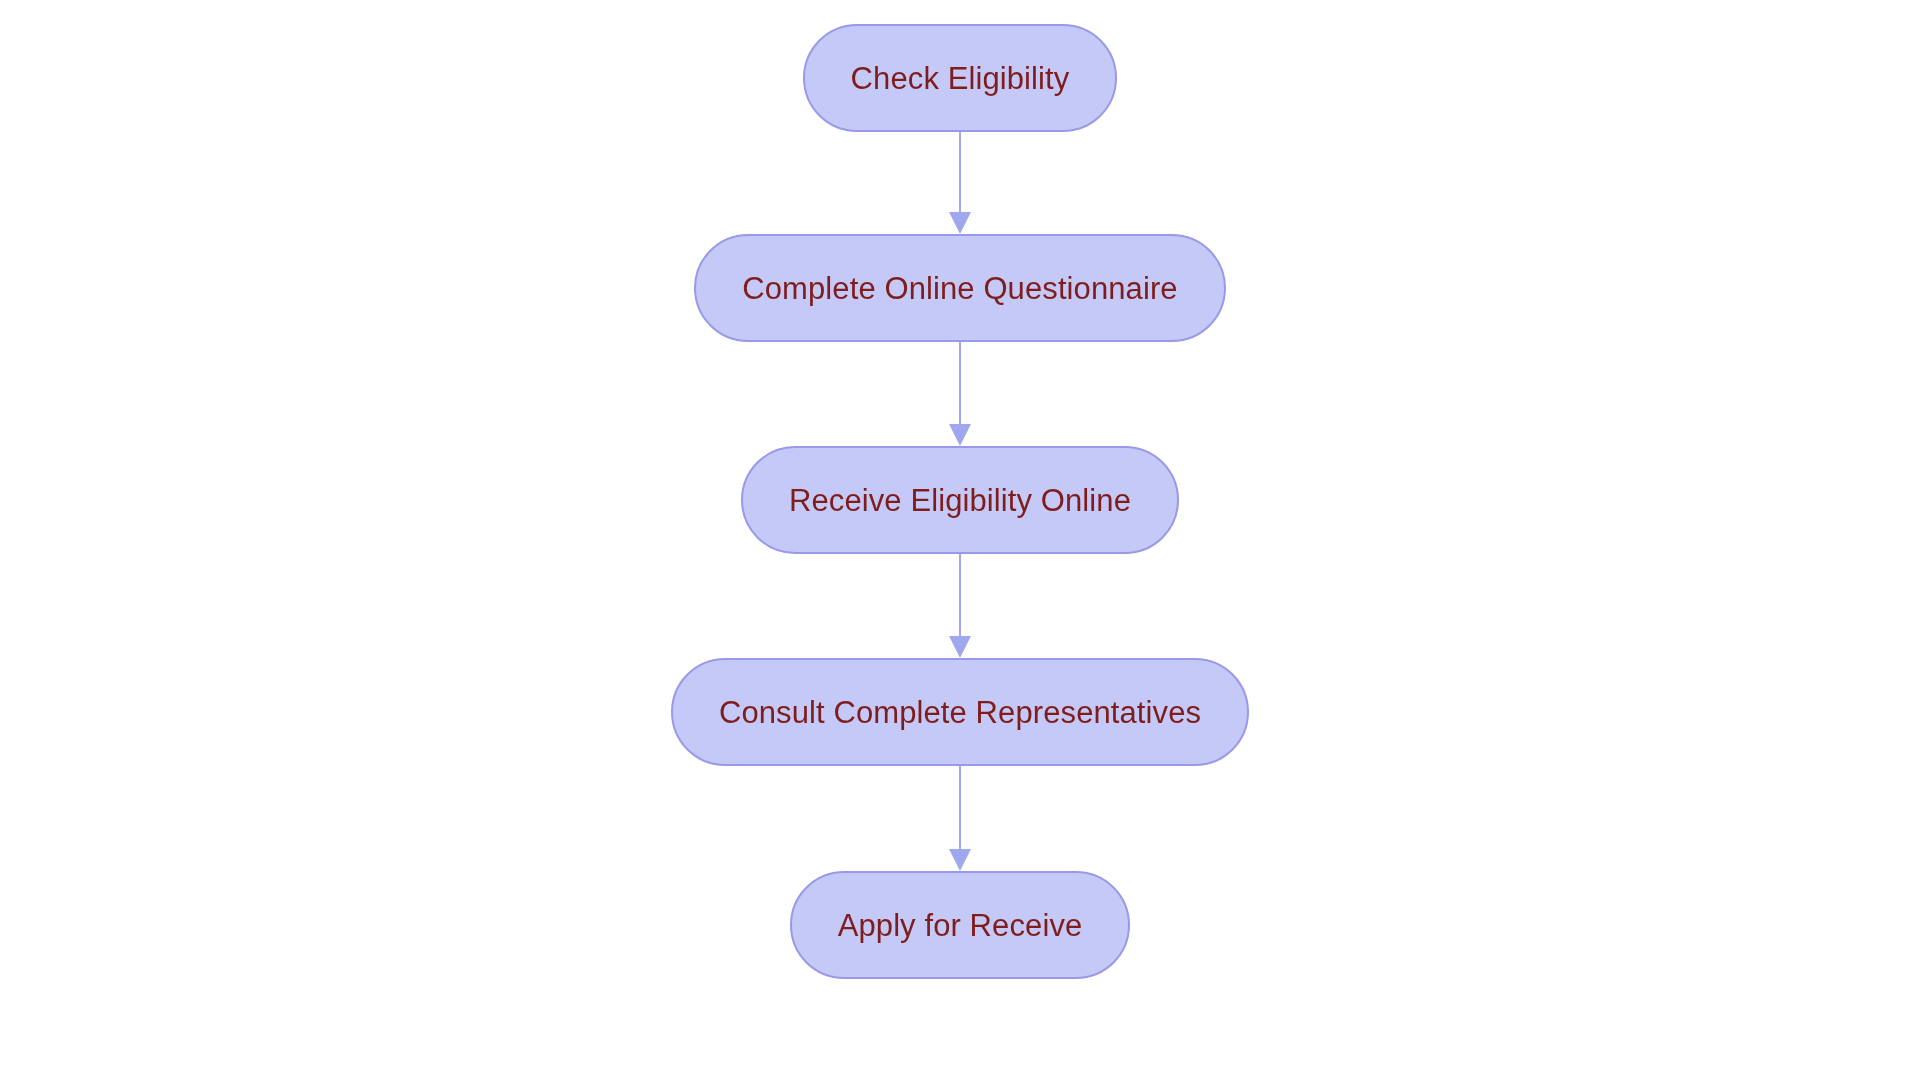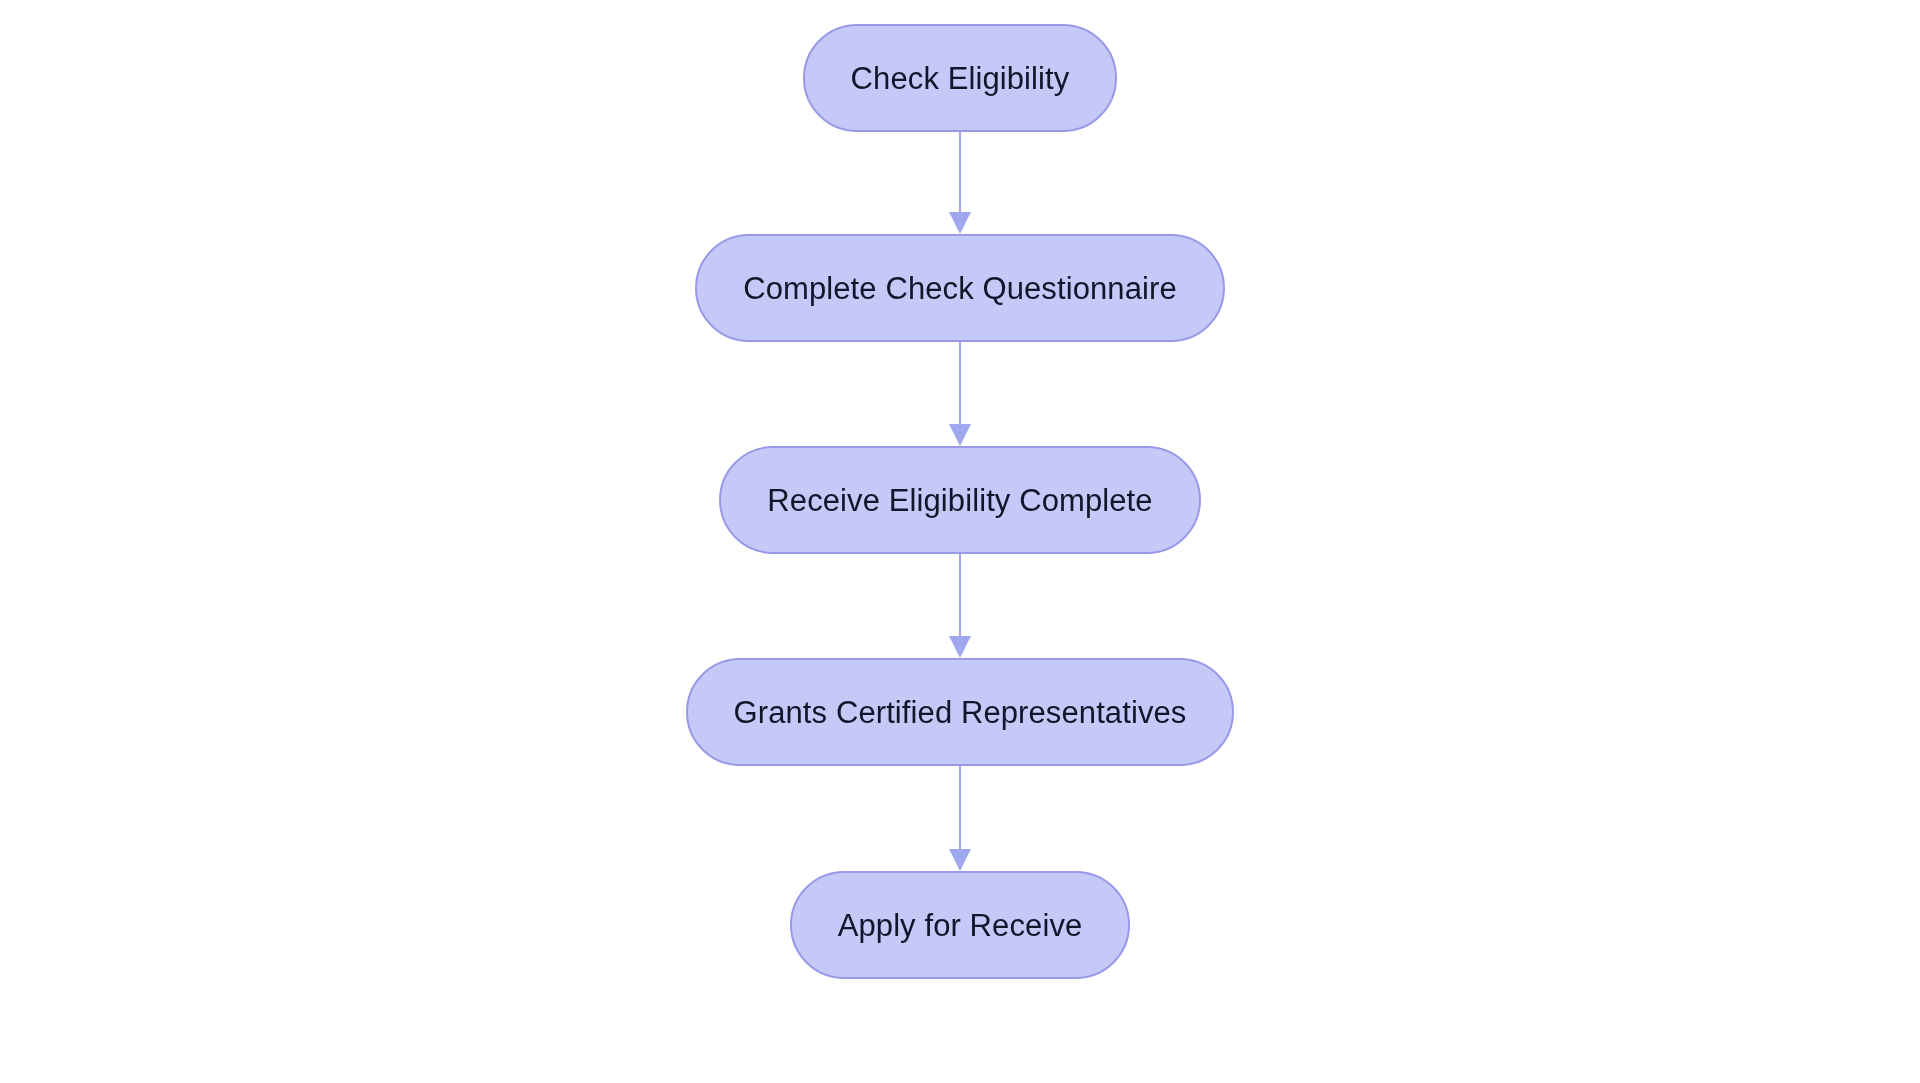--- a/index.html
+++ b/index.html
@@ -42,21 +42,21 @@
     background: #c5c9f7;
     border-radius: 9999px;
     display: flex;
     align-items: center;
     justify-content: center;
     padding: 0 46px;
     flex: 0 0 auto;
   }
 
   .node-label {
-    color: #0f172a;
+    color: #7f1d1d;
     font-family: "Liberation Sans", sans-serif;
     font-size: 31px;
     font-weight: 400;
     line-height: 1;
     white-space: nowrap;
     letter-spacing: 0.1px;
   }
 
   
   .connector {
@@ -108,39 +108,39 @@
     <div class="node">
       <span class="node-label">Check Eligibility</span>
     </div>
 
     <div class="connector gap-1">
       <span class="line"></span>
       <span class="arrowhead"></span>
     </div>
 
     <div class="node">
-      <span class="node-label">Complete Check Questionnaire</span>
+      <span class="node-label">Complete Online Questionnaire</span>
     </div>
 
     <div class="connector gap-2">
       <span class="line"></span>
       <span class="arrowhead"></span>
     </div>
 
     <div class="node">
-      <span class="node-label">Receive Eligibility Complete</span>
+      <span class="node-label">Receive Eligibility Online</span>
     </div>
 
     <div class="connector gap-3">
       <span class="line"></span>
       <span class="arrowhead"></span>
     </div>
 
     <div class="node">
-      <span class="node-label">Grants Certified Representatives</span>
+      <span class="node-label">Consult Complete Representatives</span>
     </div>
 
     <div class="connector gap-4">
       <span class="line"></span>
       <span class="arrowhead"></span>
     </div>
 
     <div class="node">
       <span class="node-label">Apply for Receive</span>
     </div>

